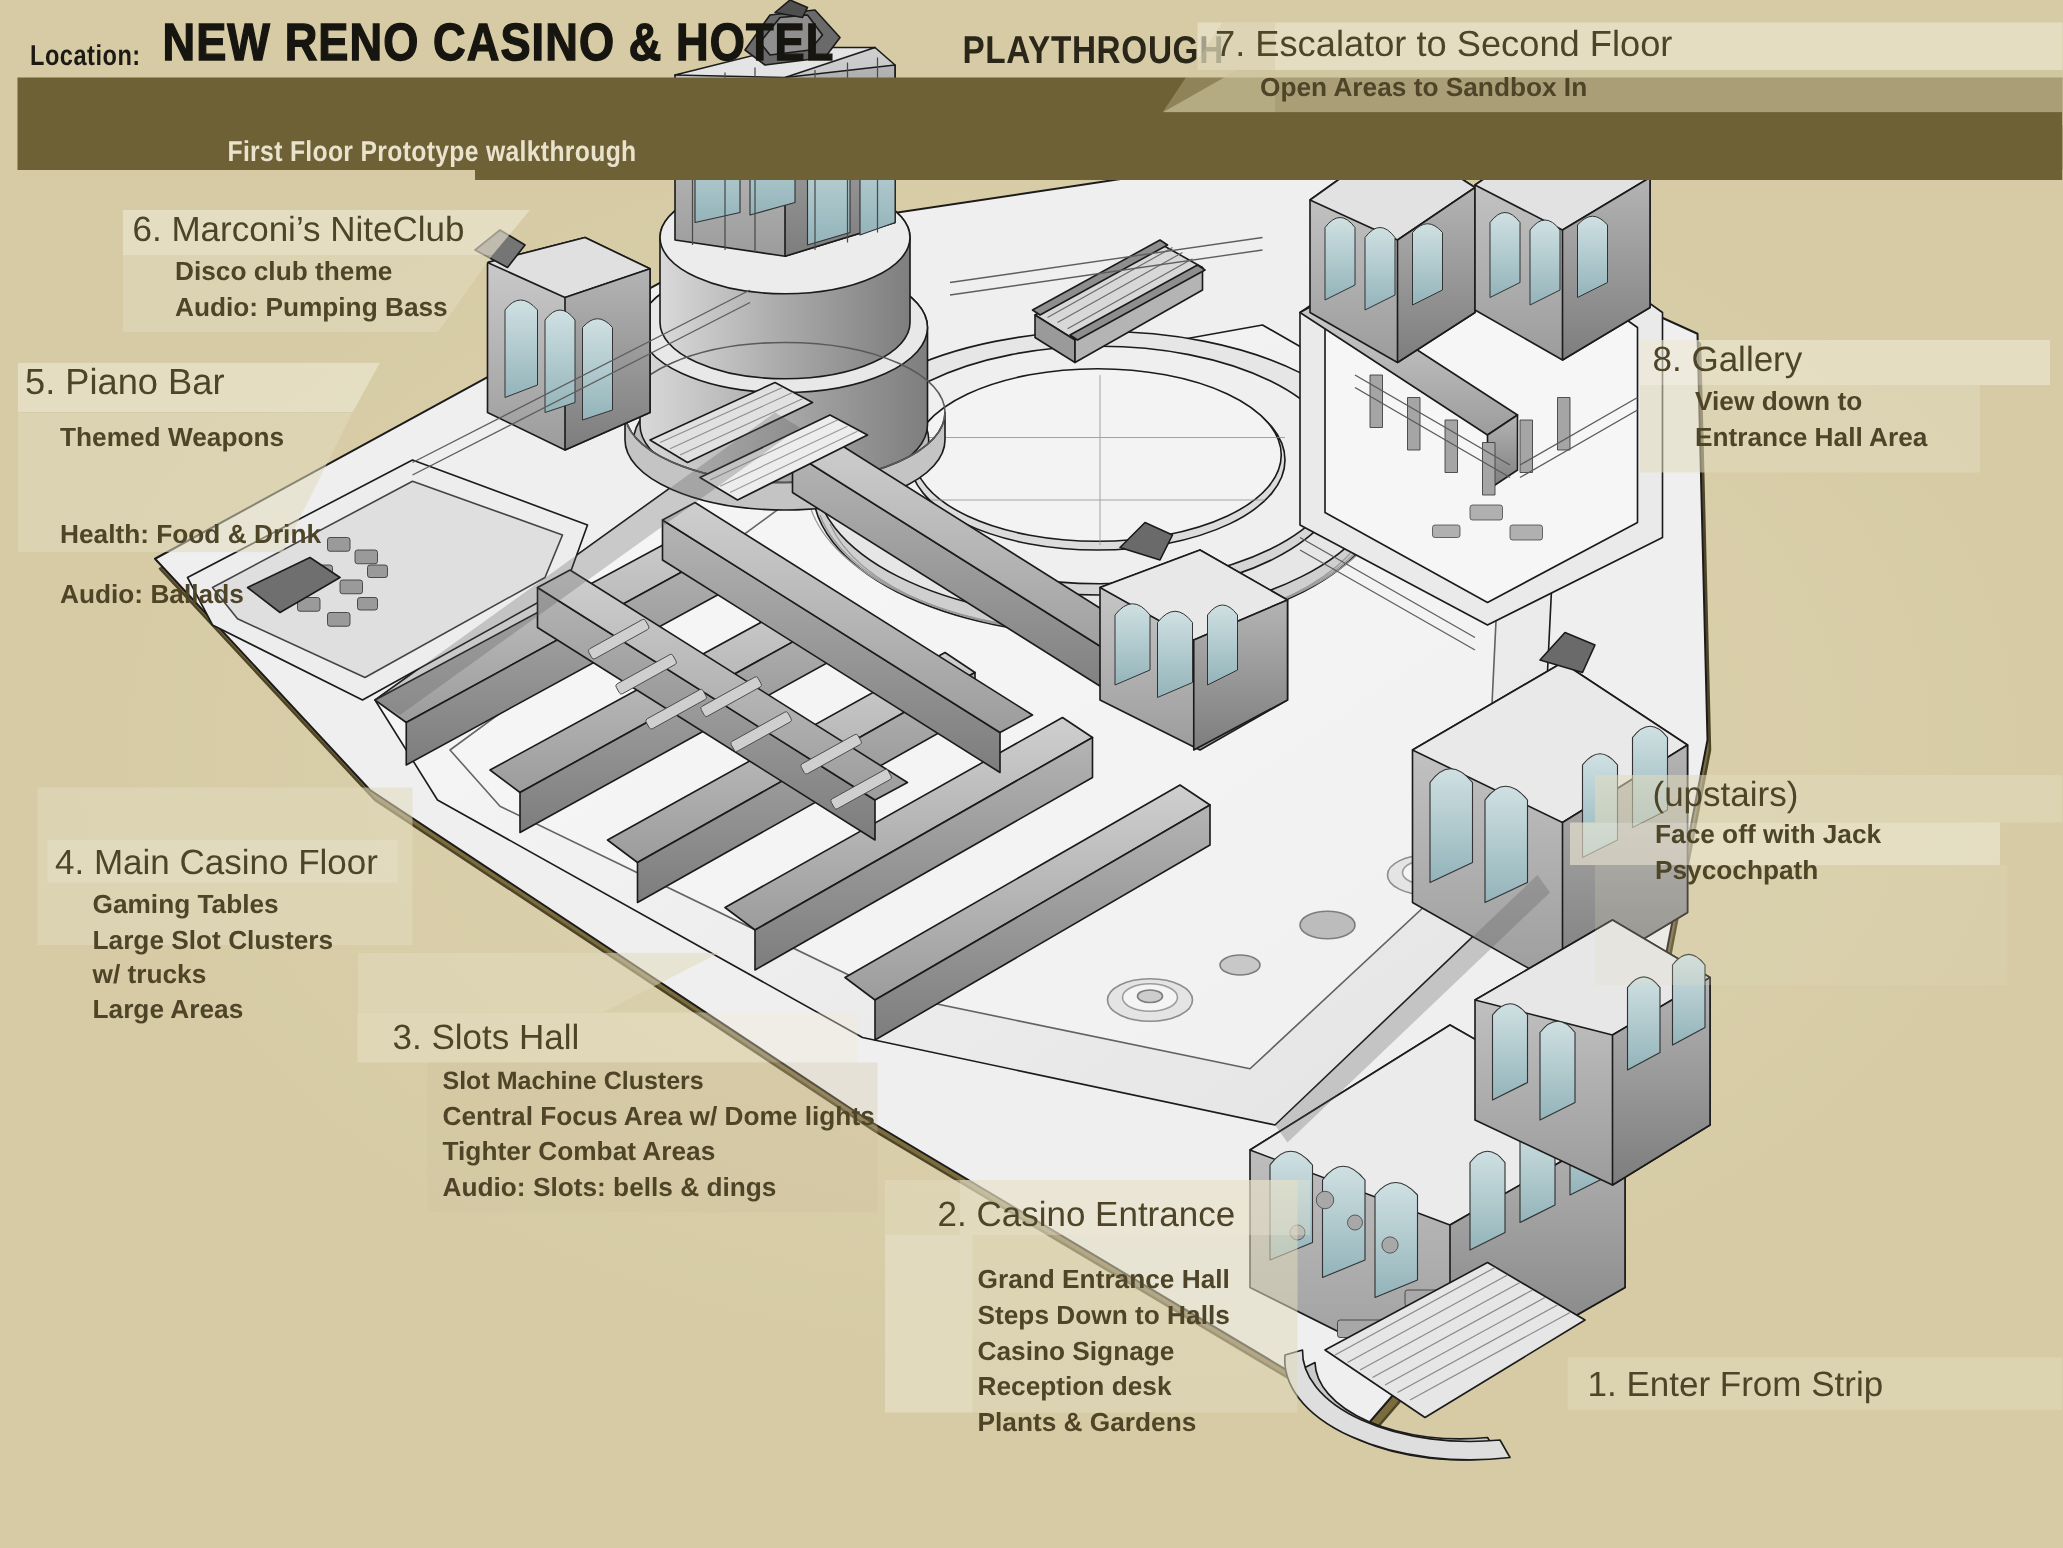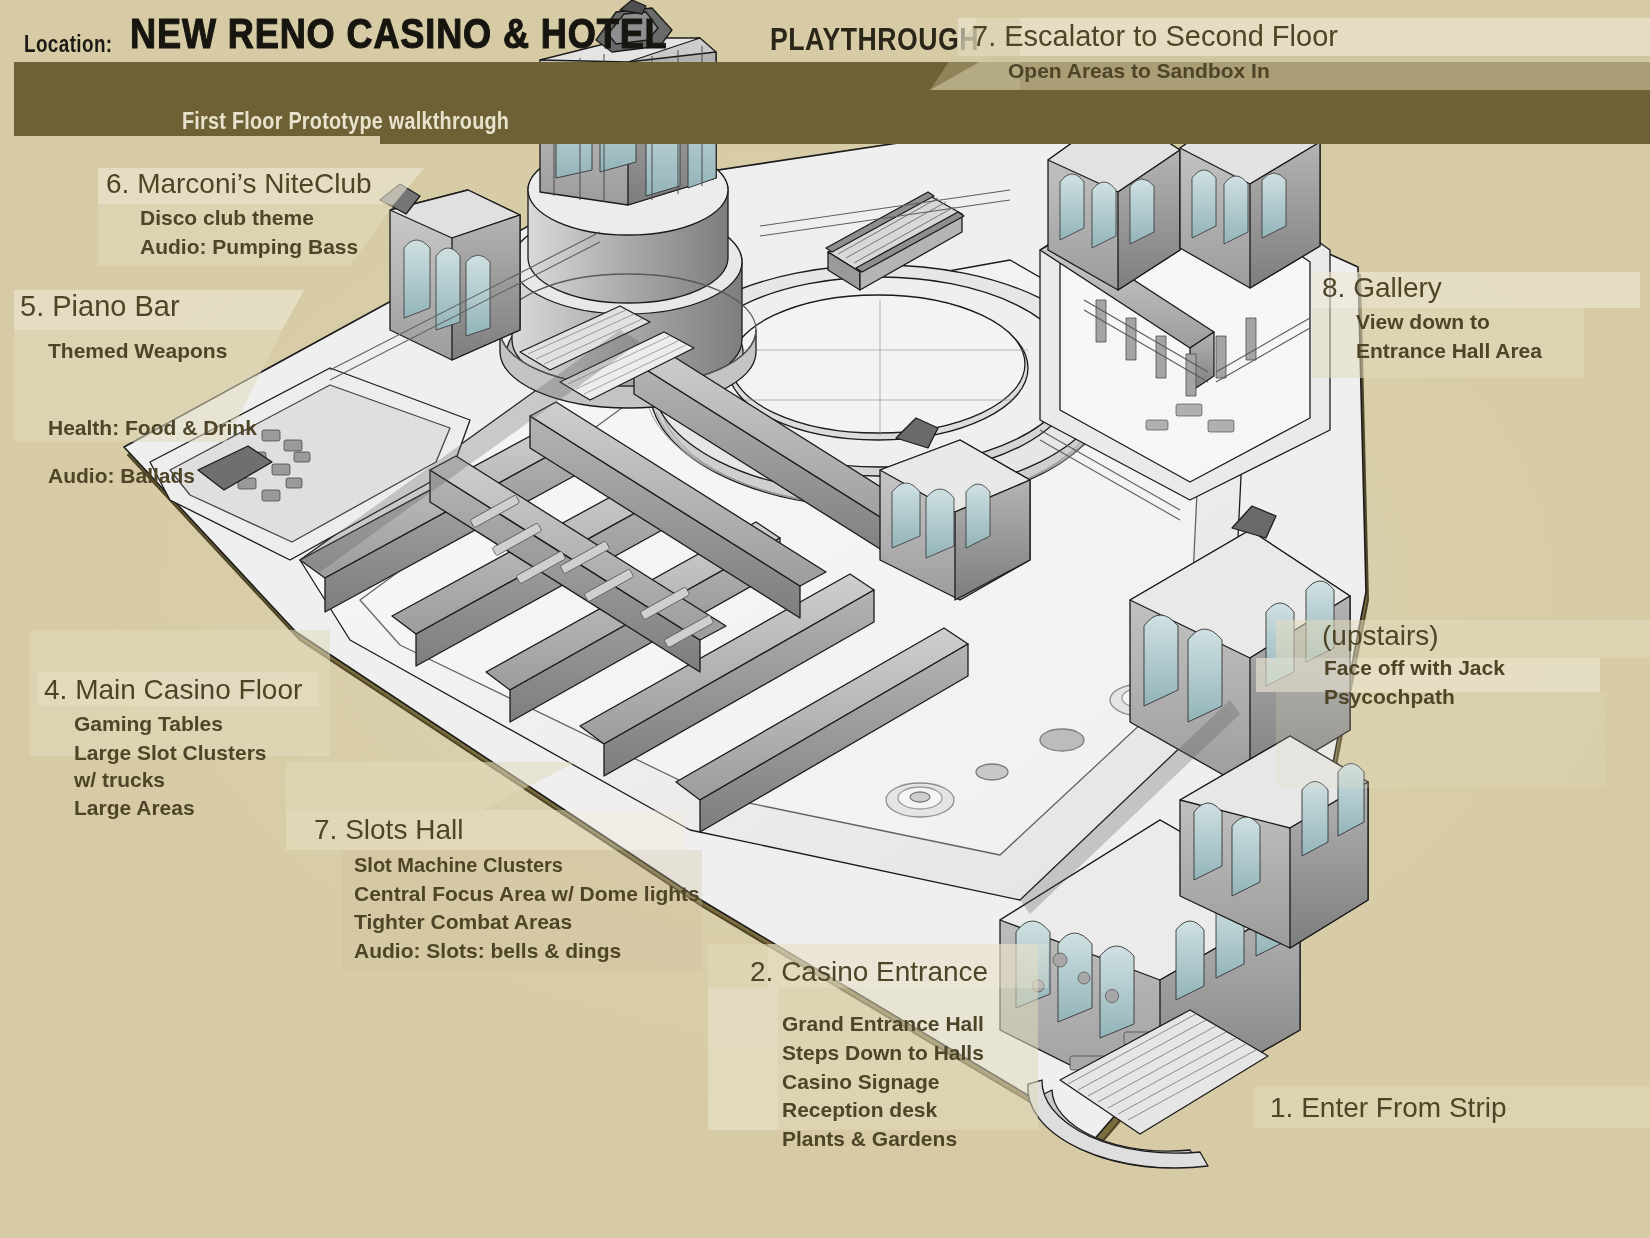--- a/index.html
+++ b/index.html
@@ -470,21 +470,21 @@
       <div class="cl-line" style="font-size:21px;padding:2px 0 0 44px;">Large Areas</div>
     </div>
   </div>
 
   <div class="callout" style="left:286px;top:762px;">
     <div class="band-soft" style="left:0px;top:0px;width:290px;height:48px;
         clip-path:polygon(0 0, 290px 0, 196px 48px, 0 48px);"></div>
     <div class="band" style="left:0px;top:48px;width:400px;height:40px;opacity:.6;"></div>
     <div class="band-dark" style="left:56px;top:88px;width:360px;height:120px;opacity:.5;"></div>
     <div class="cl-inner">
-      <div class="cl-title" style="font-size:28px;padding:52px 0 0 28px;">7. Slots Hall</div>
+      <div class="cl-title" style="font-size:28px;padding:52px 0 0 28px;">3. Slots Hall</div>
       <div class="cl-line" style="font-size:20px;padding:8px 0 0 68px;">Slot Machine Clusters</div>
       <div class="cl-line" style="font-size:21px;padding:2px 0 0 68px;">Central Focus Area w/ Dome lights</div>
       <div class="cl-line" style="font-size:21px;padding:2px 0 0 68px;">Tighter Combat Areas</div>
       <div class="cl-line" style="font-size:21px;padding:2px 0 0 68px;">Audio: Slots: bells &amp; dings</div>
     </div>
   </div>
 
   <div class="callout" style="left:690px;top:944px;">
     <div class="band-soft" style="left:18px;top:0px;width:330px;height:186px;"></div>
     <div class="band" style="left:78px;top:0px;width:280px;height:44px;opacity:.5;"></div>

